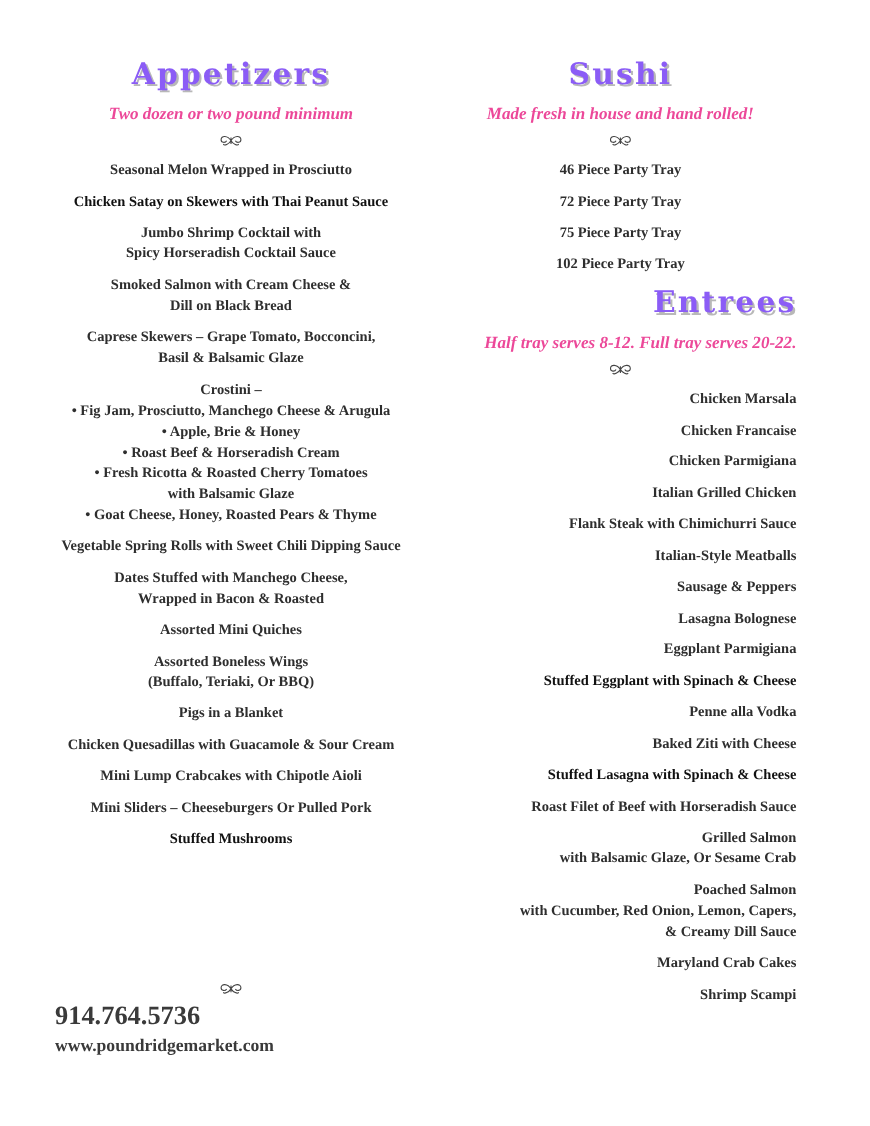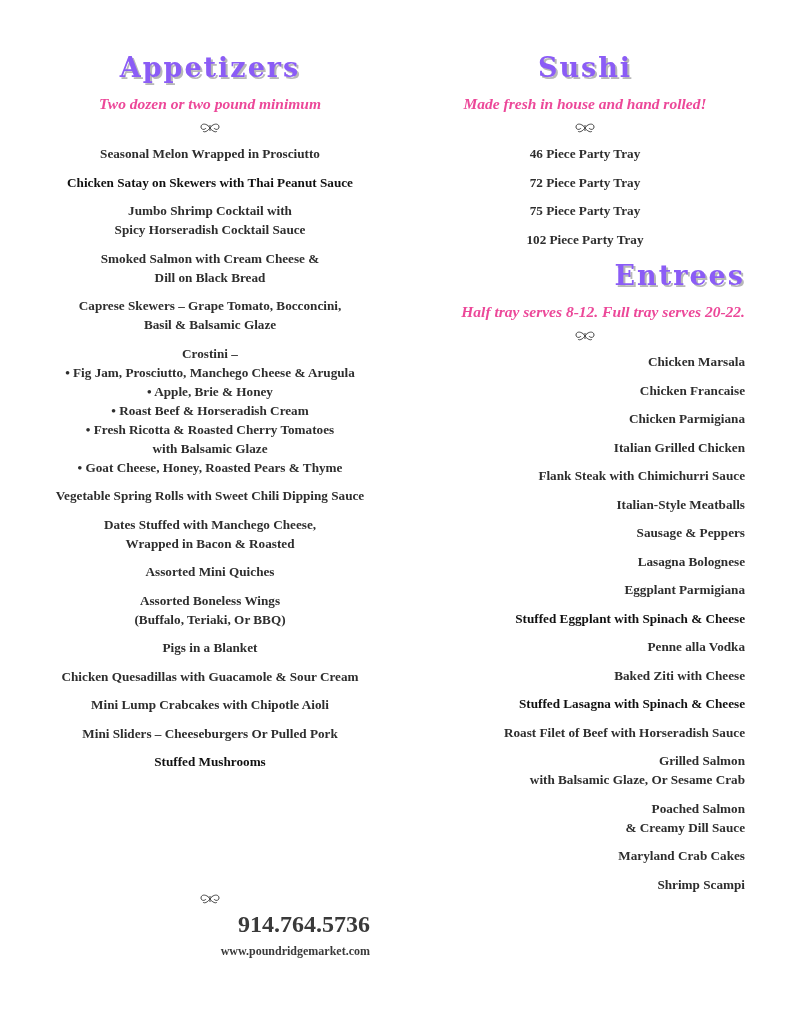--- a/index.html
+++ b/index.html
@@ -1,19 +1,19 @@
 <!DOCTYPE html>
 <html><head>
 <meta charset="utf-8">
 <style>
   html, body { margin: 0; padding: 0; background: #ffffff; }
   body { width: 791px; height: 1024px; position: relative; overflow: hidden; color: #2b2b2b; font-family: "Liberation Serif", "DejaVu Serif", serif; }
   .col { position: absolute; text-align: center; }
   .col-left { left: 50px; width: 320px; top: 50px; }
-  .col-right { left: 425px; width: 320px; top: 50px; }
+  .col-right { left: 404px; width: 320px; top: 50px; }
   .heading {
     font-family: "DejaVu Serif", serif;
     font-weight: bold;
     font-size: 27px;
     letter-spacing: 2px;
     color: #8b5cf6;
     text-shadow: 2px 2px 0 #b8b8b8;
     margin: 0;
     line-height: 36px;
   }
@@ -34,23 +34,23 @@
   .items { list-style: none; margin: 0; padding: 0; }
   .item {
     font-size: 13.2px;
     line-height: 19px;
     color: #2e2e2e;
     margin-bottom: 9.5px;
     font-weight: bold;
   }
   .item.bold { color: #111; font-weight: 600; }
   .item .line { display: block; }
-  .footer { position: absolute; left: 50px; width: 320px; top: 885px; text-align: right; }
+  .footer { position: absolute; left: 50px; width: 320px; top: 885px; text-align: left; }
   .phone { font-size: 24px; font-weight: bold; color: #3a3a3a; line-height: 30px; margin-top: 4px; }
-  .website { font-size: 12px; font-weight: bold; color: #3a3a3a; line-height: 20px; margin-top: 2px; }
+  .website { font-size: 16px; font-weight: bold; color: #3a3a3a; line-height: 20px; margin-top: 2px; }
   .sec2 { margin-top: 8px; text-align: right; }
 </style>
 </head>
 <body>
 
 <section class="col col-left">
   <h2 class="heading">Appetizers</h2>
   <div class="subtitle">Two dozen or two pound minimum</div>
   <svg class="ornament" viewBox="0 0 22 12">
     <path d="M11 6 C8 1,2 1,2 5 C2 8,6 8,7 6 M11 6 C14 1,20 1,20 5 C20 8,16 8,15 6 M11 6 C9 9,5 11,4 9 M11 6 C13 9,17 11,18 9 M11 3 L11 9" fill="none" stroke="#444" stroke-width="1"></path>
@@ -184,20 +184,21 @@
         </li>
         <li class="item">
           <span class="line">Roast Filet of Beef with Horseradish Sauce</span>
         </li>
         <li class="item">
           <span class="line">Grilled Salmon</span>
           <span class="line">with Balsamic Glaze, Or Sesame Crab</span>
         </li>
         <li class="item">
           <span class="line">Poached Salmon</span>
+          <span class="line">with Cucumber, Red Onion, Lemon, Capers,</span>
           <span class="line">&amp; Creamy Dill Sauce</span>
         </li>
         <li class="item">
           <span class="line">Maryland Crab Cakes</span>
         </li>
         <li class="item">
           <span class="line">Shrimp Scampi</span>
         </li>
       </ul>
   </div>

